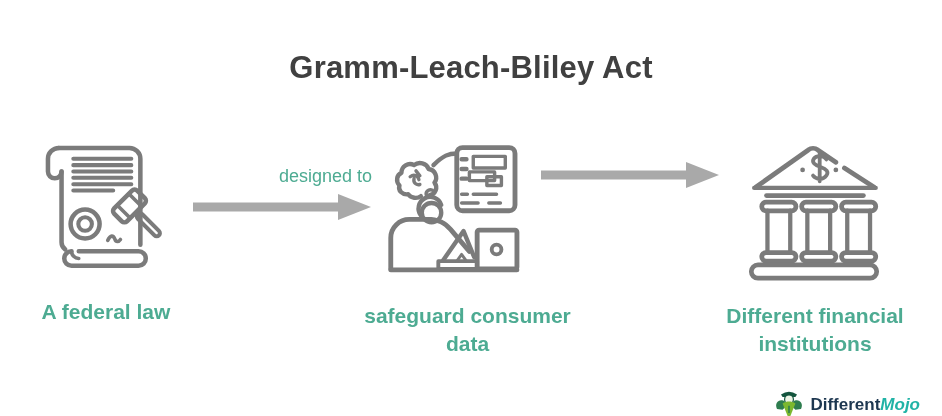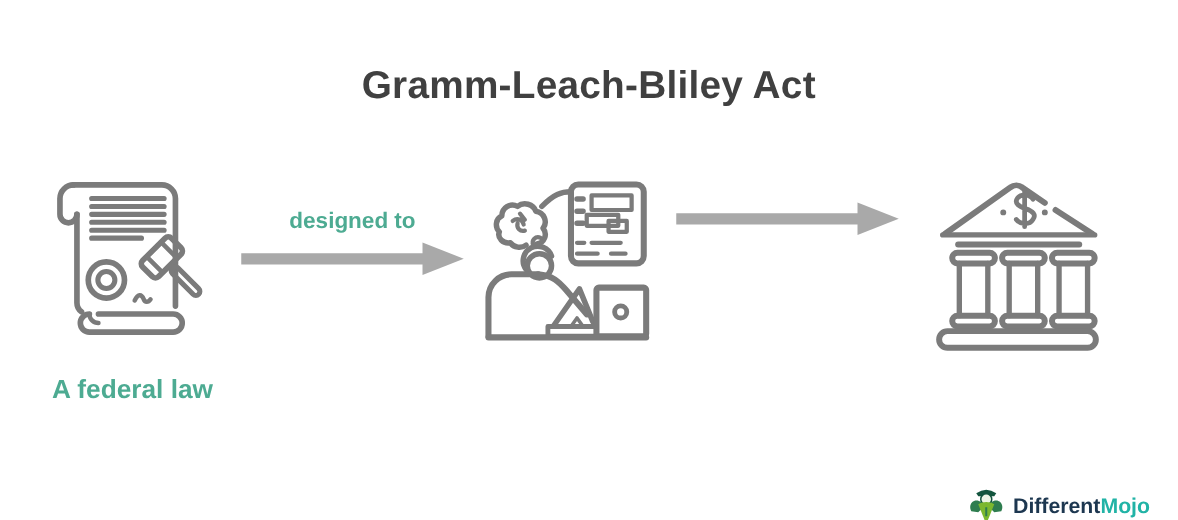--- a/index.html
+++ b/index.html
@@ -24,31 +24,31 @@
     font-size:21px;font-weight:bold;color:#4dab92;
     line-height:1.35;
   }
   .label-1{left:0;top:270px;width:212px;}
   .label-2{left:355px;top:274px;width:225px;}
   .label-3{left:695px;top:274px;width:240px;}
   .connector{position:absolute;width:180px;}
   .connector-1{left:192px;top:138px;}
   .connector-2{left:540px;top:133px;}
   .connector-label{
-    text-align:center;font-size:18px;font-weight:bold;color:#4dab92;
+    text-align:right;font-size:18px;font-weight:normal;color:#4dab92;
     margin-bottom:6px;white-space:nowrap;
   }
   .connector svg{display:block;}
   .logo{
     position:absolute;right:22px;top:360px;
     display:flex;align-items:center;gap:5px;
   }
   .logo-text{font-size:17px;font-weight:bold;white-space:nowrap;}
   .logo-text .primary{color:#1d3750;}
-  .logo-text .secondary{color:#21b3a6;}
+  .logo-text .secondary{color:#21b3a6;font-style:italic;}
   .stroke-icon{fill:none;stroke:#7b7b7b;stroke-width:5;stroke-linecap:round;stroke-linejoin:round;}
 </style>
 </head>
 <body>
 
 <div class="stage">
 
   <div class="title">Gramm-Leach-Bliley Act</div>
 
   <div class="icon-box" style="left:28px;top:100px;">
@@ -145,20 +145,22 @@
         <rect x="25" y="129" width="36" height="9" rx="4.5"></rect>
         <rect x="67" y="129" width="36" height="9" rx="4.5"></rect>
         <rect x="109" y="129" width="36" height="9" rx="4.5"></rect>
 
         <rect x="14" y="142" width="132" height="14" rx="7"></rect>
       </g>
     </svg>
   </div>
 
   <div class="step-label label-1">A federal law</div>
+  <div class="step-label label-2">safeguard consumer data</div>
+  <div class="step-label label-3">Different financial institutions</div>
 
   <div class="logo">
     <svg width="32" height="34" viewBox="0 0 40 40">
       <path d="M10 7 q10 -7 20 0 l-2 3 h-16 z" fill="#14553e"></path>
       <circle cx="20" cy="13" r="5.5" fill="#eef5e6" stroke="#14553e" stroke-width="1.5"></circle>
       <path d="M5 25 c-4 -8 4 -14 10 -9 l3 4 -6 6 z" fill="#2e7d4f"></path>
       <path d="M35 25 c4 -8 -4 -14 -10 -9 l-3 4 6 6 z" fill="#2e7d4f"></path>
       <path d="M12 18 l8 20 l8 -20 c-5 -3 -11 -3 -16 0 z" fill="#7cb82f"></path>
       <path d="M20 21 v9" stroke="#2e7d4f" stroke-width="2"></path>
     </svg>

